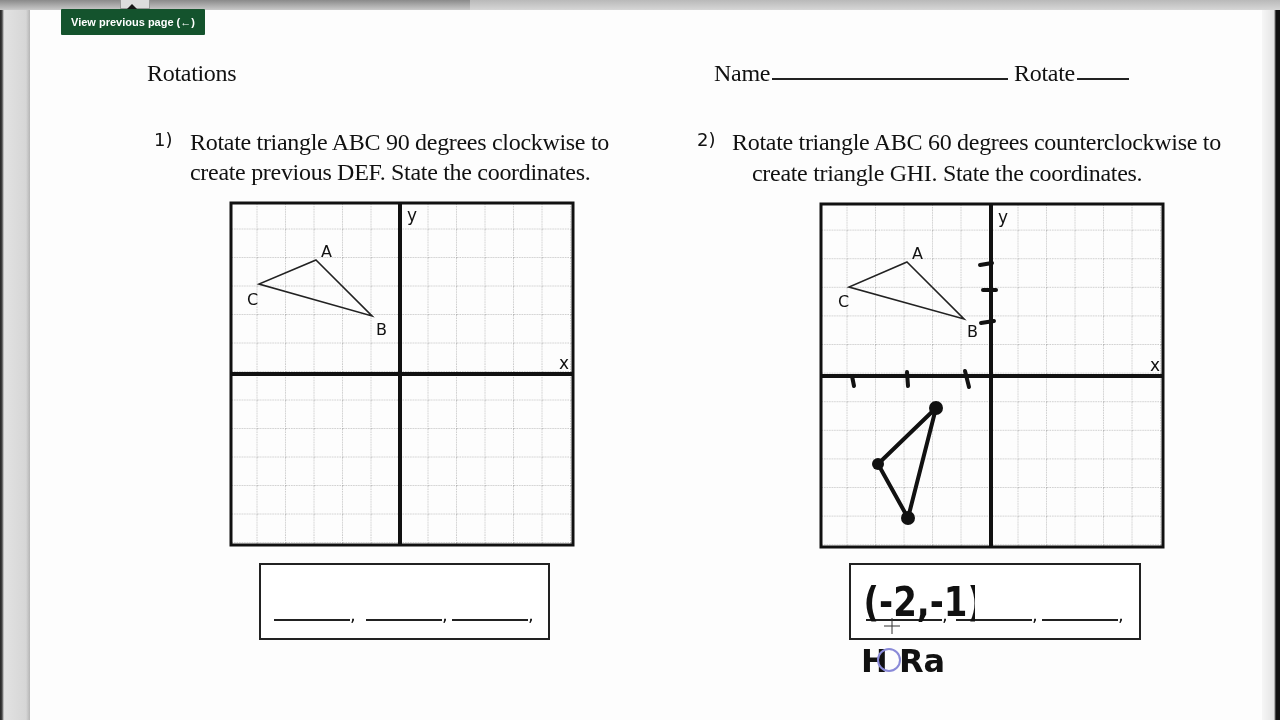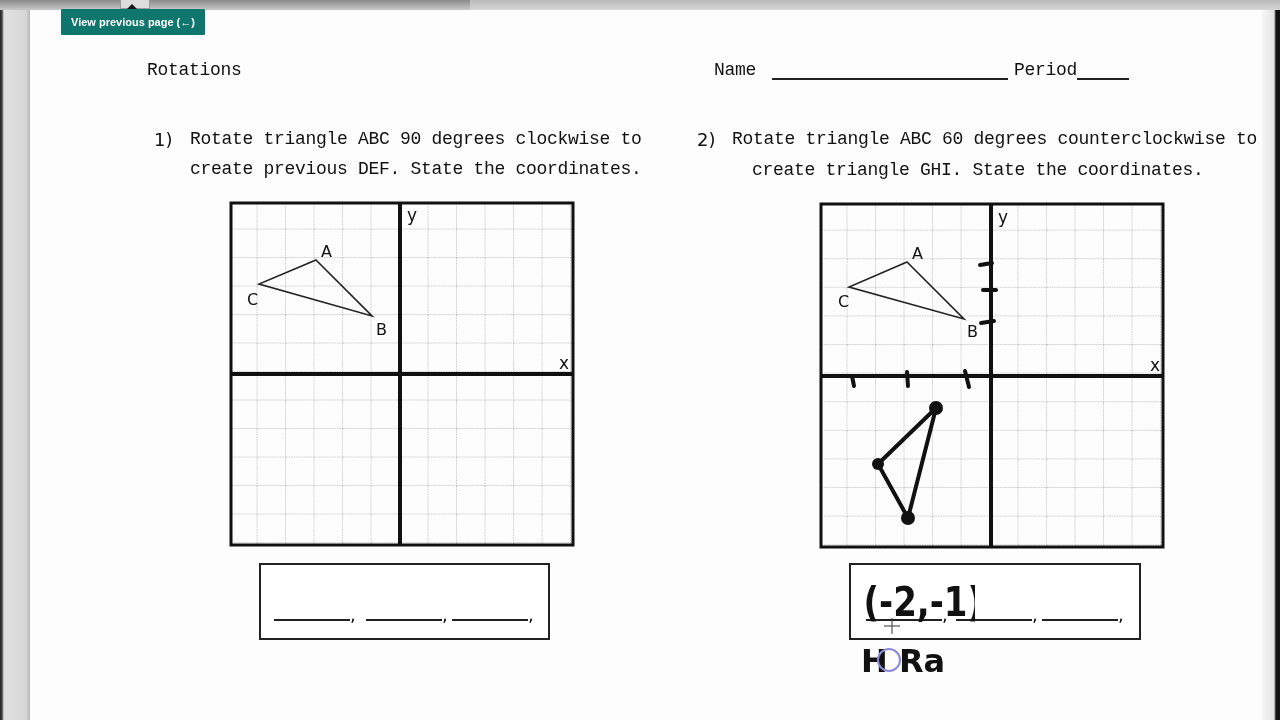--- a/index.html
+++ b/index.html
@@ -3,23 +3,23 @@
 <meta charset="utf-8">
 <style>
   html,body{margin:0;padding:0;}
   body{width:1280px;height:720px;position:relative;overflow:hidden;background:#fdfdfd;font-family:"Liberation Sans",sans-serif;}
   .topbar{position:absolute;left:0;top:0;width:1280px;height:10px;background:linear-gradient(#8a8a8a,#c9c9c9);}
   .topbar-fade{position:absolute;left:470px;top:0;width:810px;height:12px;background:linear-gradient(#b9b9b9,#dcdcdc);}
   .prev-btn{position:absolute;left:120px;top:0;width:28px;height:8px;border:1px solid #999;border-top:none;background:#ddd;}
   .left-strip{position:absolute;left:0;top:10px;width:30px;height:710px;background:linear-gradient(90deg,#222 0,#444 2px,#e2e2e2 4px,#d6d6d6 26px,#b5b5b5 30px);}
   .right-strip{position:absolute;left:1262px;top:10px;width:18px;height:710px;background:linear-gradient(90deg,#f6f6f6,#e4e4e4 12px,#111 14px);}
   .page{position:absolute;left:31px;top:10px;width:1231px;height:710px;background:#fdfdfd;}
-  .tooltip{position:absolute;left:61px;top:9px;width:144px;height:26px;background:#0f766e;color:#fff;font-weight:bold;font-size:11px;line-height:26px;text-align:center;border-radius:1px;}
+  .tooltip{position:absolute;left:61px;top:9px;width:144px;height:26px;background:#14532d;color:#fff;font-weight:bold;font-size:11px;line-height:26px;text-align:center;border-radius:1px;}
   .tooltip:before{content:"";position:absolute;left:66px;top:-5px;border-left:5px solid transparent;border-right:5px solid transparent;border-bottom:5px solid #171717;}
-  .txt{position:absolute;color:#111;font-size:18px;white-space:nowrap;font-family:Liberation Mono, monospace;letter-spacing:-0.3px;}
+  .txt{position:absolute;color:#111;font-size:24px;white-space:nowrap;font-family:Liberation Serif, serif;letter-spacing:-0.3px;}
   .num{position:absolute;color:#111;font-size:18px;font-family:"DejaVu Sans",sans-serif;}
   .grid{position:absolute;}
   .ansbox{position:absolute;border:2px solid #222;background:#fff;}
   .blank{position:absolute;border-bottom:2px solid #222;height:0;}
   .comma{position:absolute;font-size:18px;color:#111;font-family:"DejaVu Sans",sans-serif;}
 </style>
 </head>
 <body>
 
 <div class="topbar"></div>
@@ -28,21 +28,21 @@
 <div class="left-strip"></div>
 <div class="right-strip"></div>
 
 <div class="page"></div>
 
 <div class="tooltip">View previous page (←)</div>
 
 <div class="txt" style="left:147px;top:60px;">Rotations</div>
 <div class="txt" style="left:714px;top:60px;">Name</div>
 <div class="blank" style="left:772px;top:78px;width:236px;"></div>
-<div class="txt" style="left:1014px;top:60px;">Period</div>
+<div class="txt" style="left:1014px;top:60px;">Rotate</div>
 <div class="blank" style="left:1077px;top:78px;width:52px;"></div>
 
 <div class="num" style="left:154px;top:129px;">1)</div>
 <div class="txt" style="left:190px;top:129px;">Rotate triangle ABC 90 degrees clockwise to</div>
 <div class="txt" style="left:190px;top:159px;">create previous DEF. State the coordinates.</div>
 
 <div class="num" style="left:697px;top:129px;">2)</div>
 <div class="txt" style="left:732px;top:129px;">Rotate triangle ABC 60 degrees counterclockwise to</div>
 <div class="txt" style="left:752px;top:160px;">create triangle GHI. State the coordinates.</div>
 

